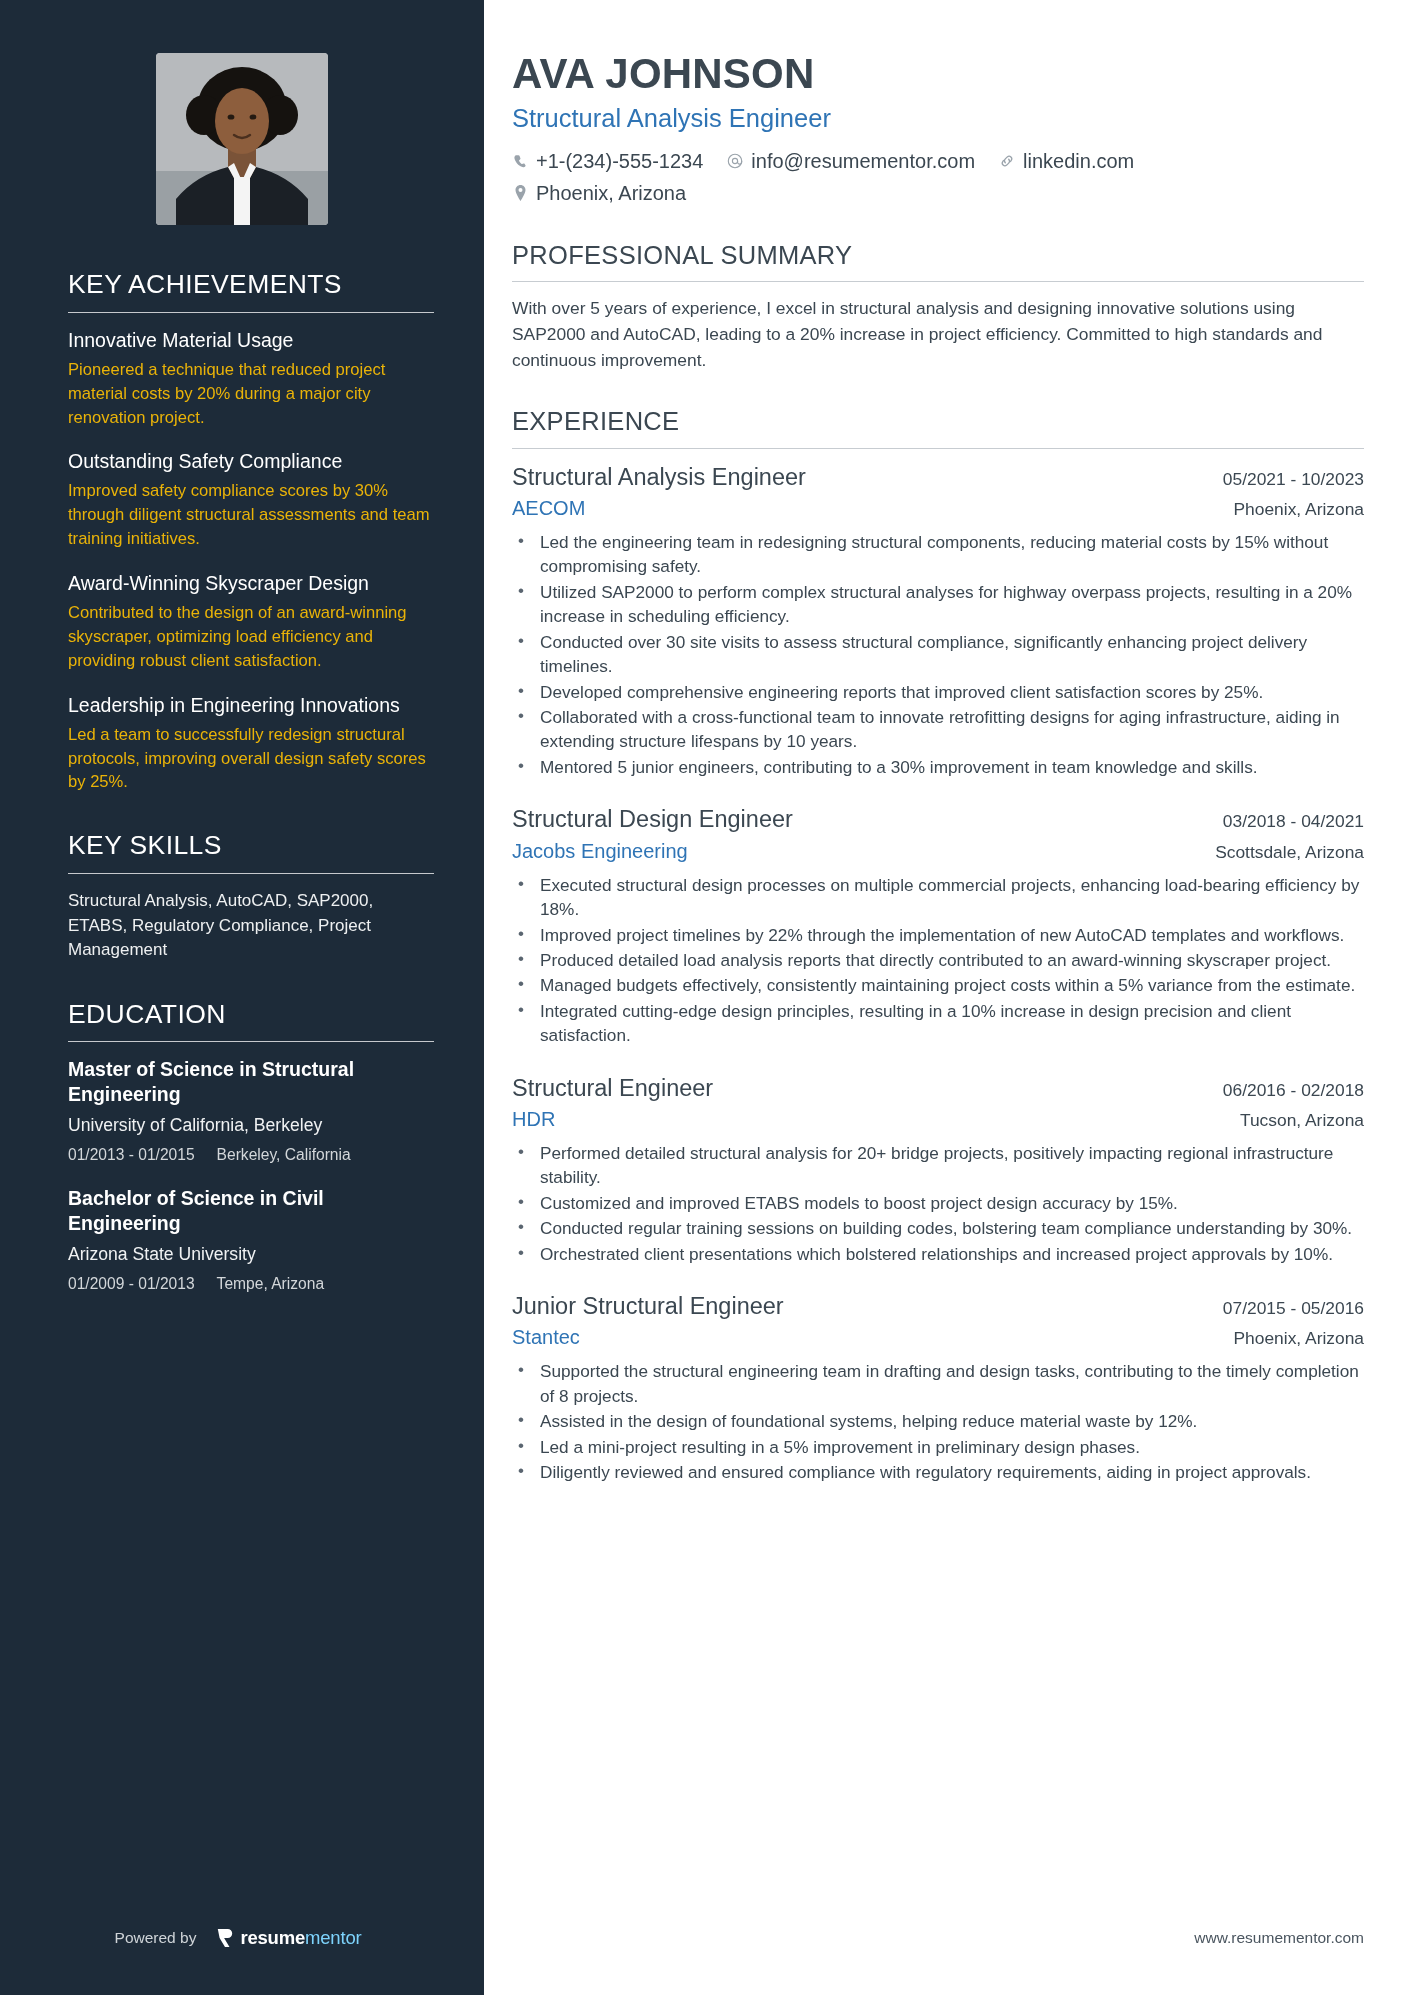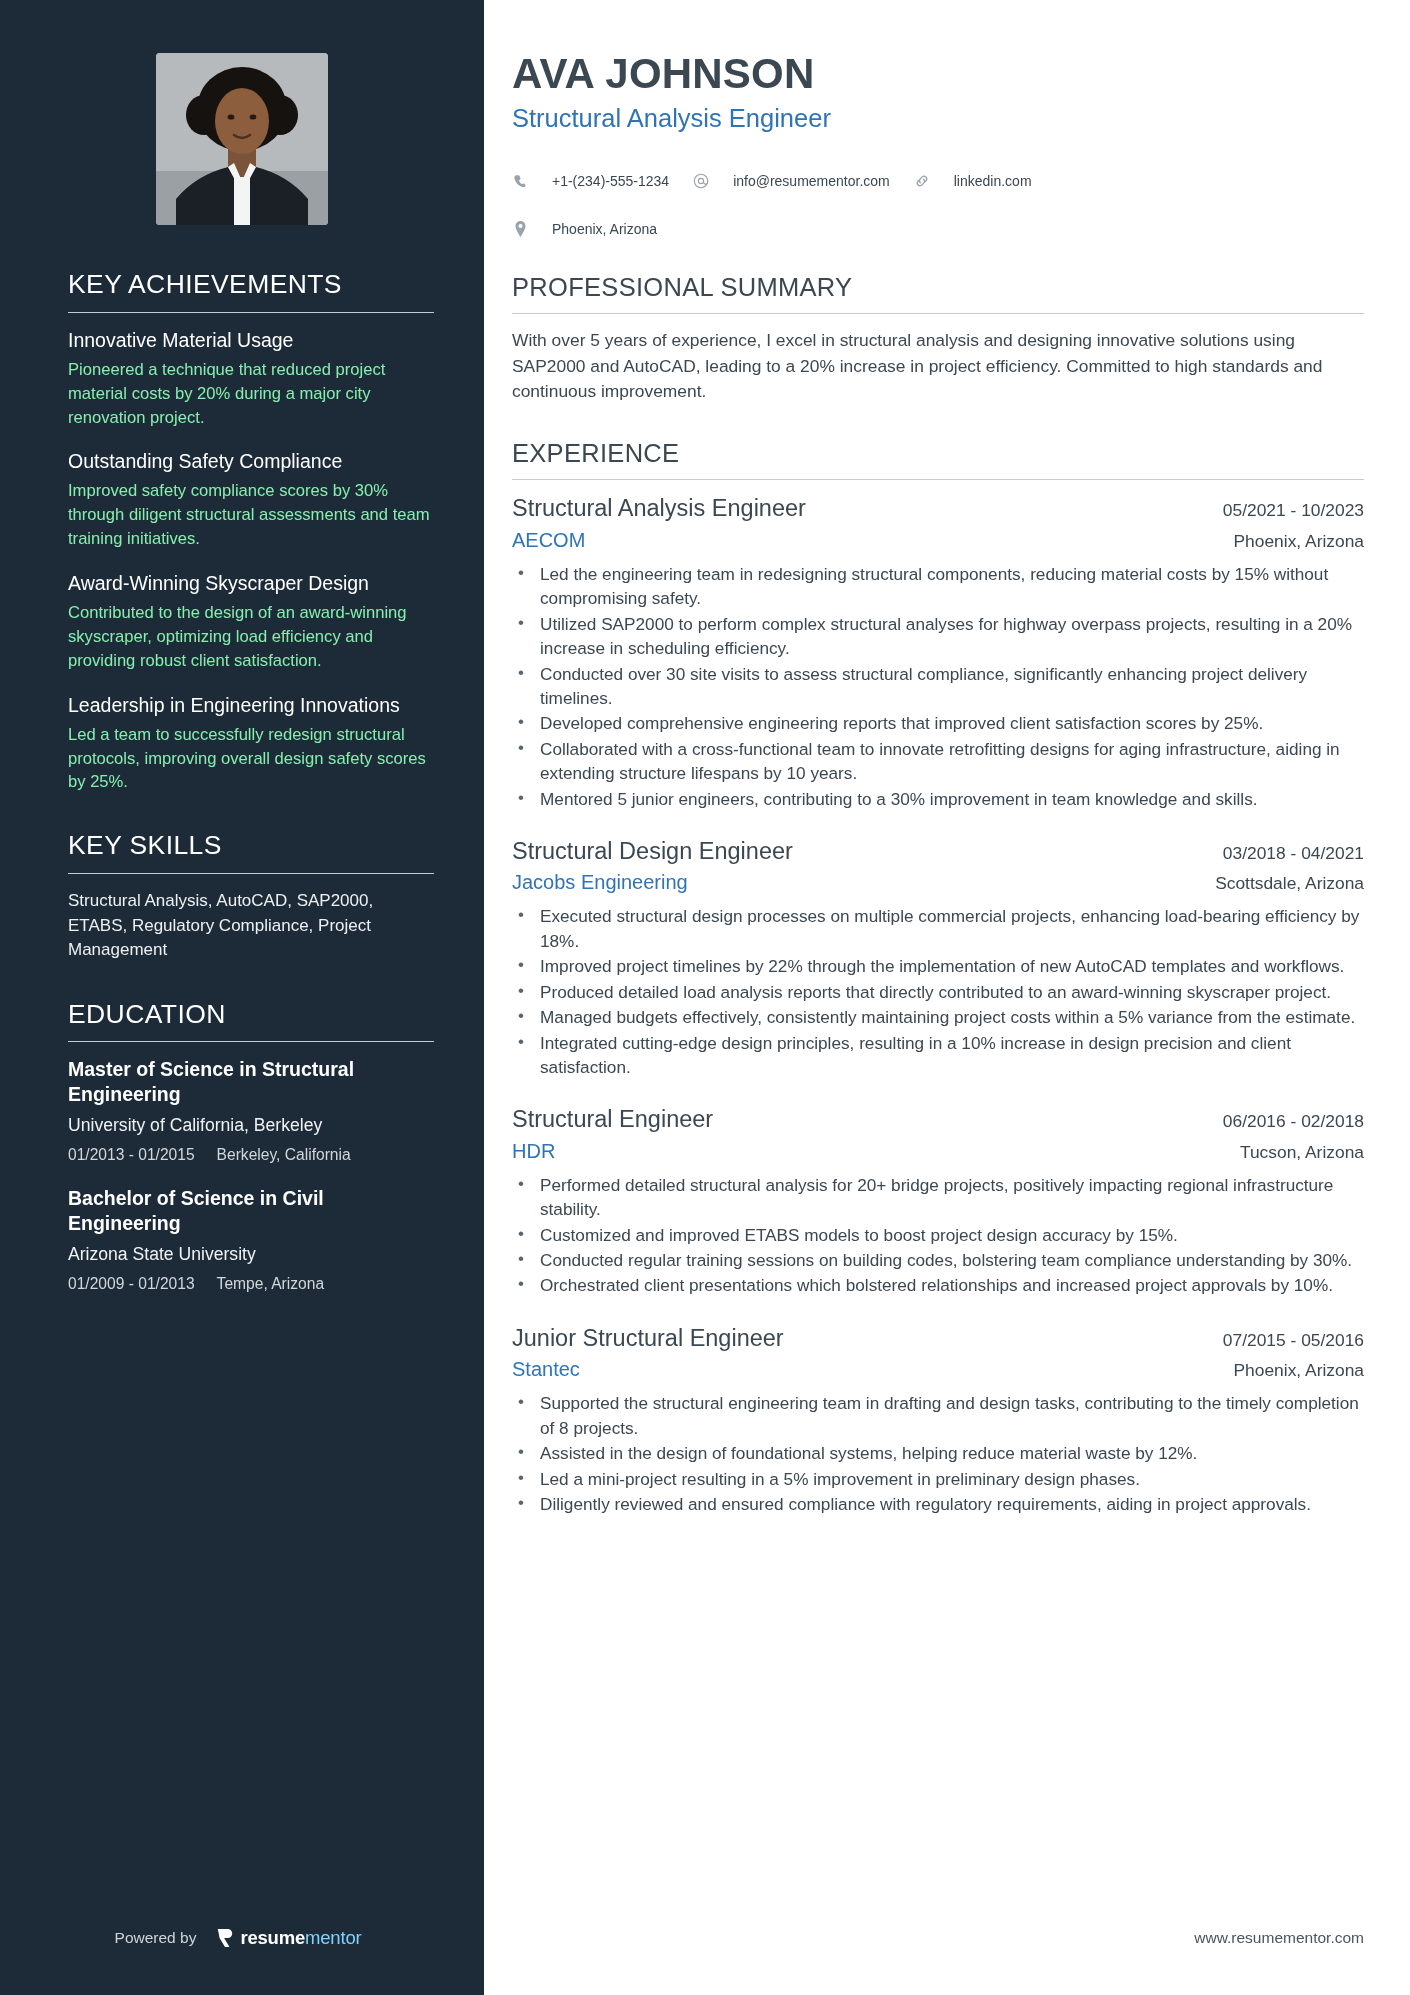--- a/index.html
+++ b/index.html
@@ -69,21 +69,21 @@
   .ach:last-child { margin-bottom: 0; }
   .ach-title {
     font-size: 19.5px;
     color: #ffffff;
     line-height: 1.28;
     margin-bottom: 5px;
     font-weight: 400;
   }
   .ach-desc {
     font-size: 16.6px;
-    color: #86efac;
+    color: #eab308;
     line-height: 1.44;
   }
 
   .skills-text {
     font-size: 17px;
     color: #eef0f1;
     line-height: 1.44;
   }
 
   .edu { margin-bottom: 22px; }
@@ -179,25 +179,24 @@
     margin-top: 13px;
     display: flex;
     flex-wrap: wrap;
     column-gap: 24px;
     row-gap: 5px;
     max-width: 640px;
   }
   .contact {
     display: flex;
     align-items: center;
-    gap: 24px;
-    font-size: 14px;
+    gap: 8px;
+    font-size: 20px;
     color: #3b4751;
     line-height: 1.35;
-    margin-top: 24px;
   }
   .contact .ic {
     width: 16px; height: 18px;
     display: inline-flex;
     align-items: center;
     justify-content: center;
     color: #9aa3ab;
     flex: 0 0 auto;
   }
   .contact.w100 { flex-basis: 100%; }

